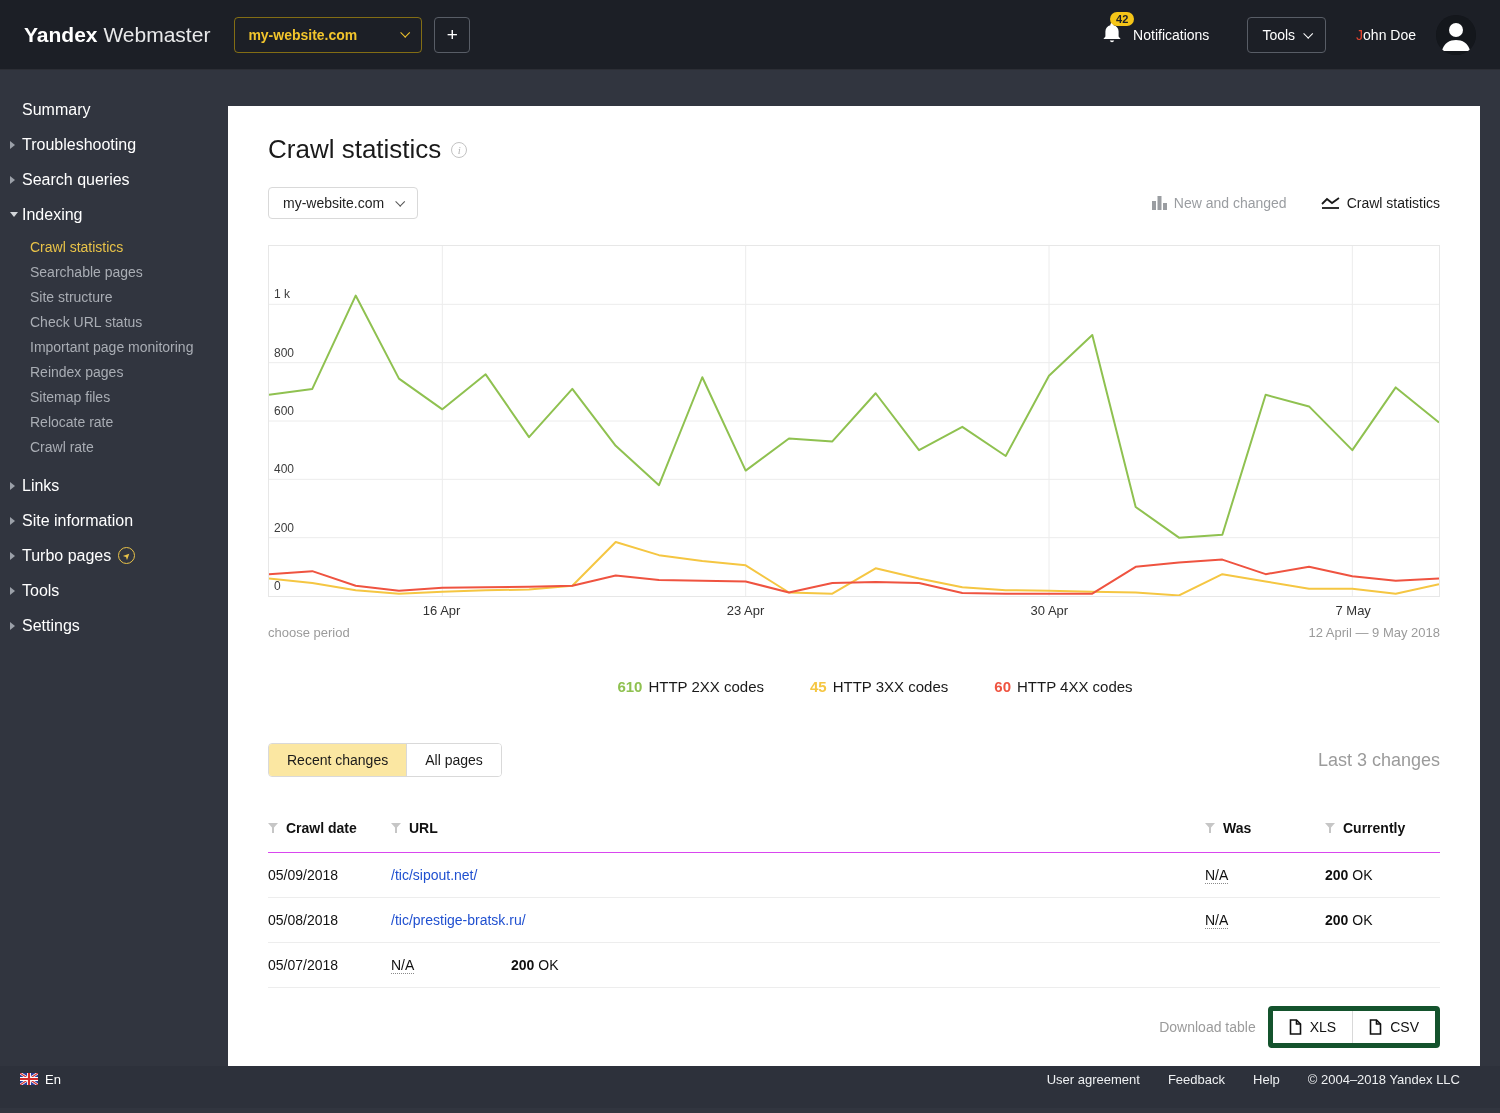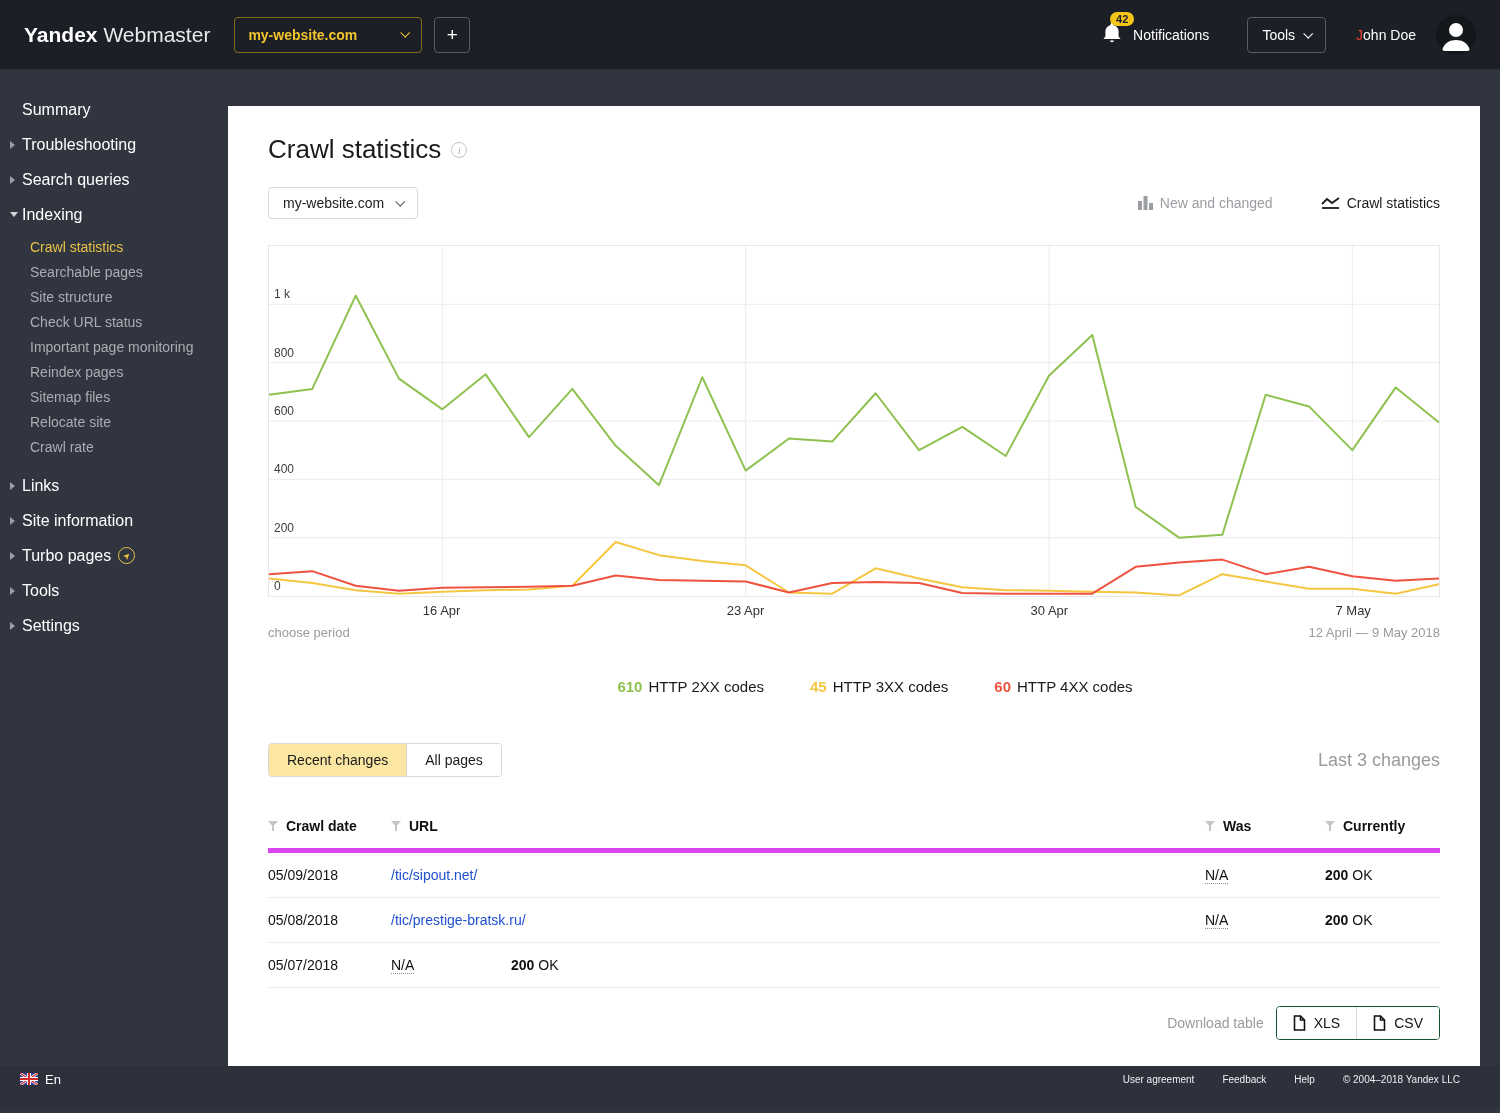--- a/index.html
+++ b/index.html
@@ -43,21 +43,21 @@
   .rocket i { display:inline-block; transform:rotate(-45deg); font-style:normal; }
 
   
   .content { padding:0 40px; }
   .page-head { display:flex; align-items:center; padding-top:28px; }
   .page-title { font-size:26px; color:#1a1a1a; font-weight:400; }
   .info-icon { width:16px; height:16px; border:1px solid #c3c3c3; border-radius:50%; color:#b5b5b5; font-size:11px; display:inline-flex; align-items:center; justify-content:center; margin-left:10px; cursor:pointer; font-style:italic; font-family:"Liberation Serif", serif; }
   .head-row { display:flex; align-items:center; margin-top:22px; }
   .content-select { display:flex; align-items:center; gap:12px; border:1px solid #d9d9d9; border-radius:4px; height:32px; padding:0 14px; font-size:14px; color:#222; cursor:pointer; }
   .content-select .chev { color:#555; margin-top:-2px; }
-  .view-toggles { margin-left:auto; display:flex; align-items:center; gap:48px; }
+  .view-toggles { margin-left:auto; display:flex; align-items:center; gap:34px; }
   .toggle { display:flex; align-items:center; gap:7px; font-size:14px; cursor:pointer; }
   .toggle.inactive { color:#9a9da1; }
   .toggle.active { color:#1a1a1a; }
 
   
   .chart-wrap { margin-top:26px; position:relative; }
   .plot { position:relative; height:352px; border:1px solid #e7e7e7; background:#fff; }
   .plot svg { position:absolute; inset:0; width:100%; height:100%; }
   .y-tick { position:absolute; left:5px; font-size:12px; color:#3c3c3c; margin-bottom:3px; transform:translateY(0); }
   .x-labels { position:relative; height:20px; margin-top:6px; }
@@ -70,43 +70,43 @@
   
   .tabs-row { display:flex; align-items:center; margin-top:48px;text-align:right; }
   .tab-group { display:flex; border-radius:4px; overflow:hidden; border:1px solid #d9d9d9; }
   .tab { height:32px; display:flex; align-items:center; padding:0 18px; font-size:14px; color:#1a1a1a; cursor:pointer; background:#fff; }
   .tab.active { background:#fbe7a2; }
   .tab + .tab { border-left:1px solid #d9d9d9; }
   .last-changes { margin-left:auto; color:#9b9b9b; font-size:18px; }
 
   
   .table { margin-top:26px; }
-  .t-head { display:flex; align-items:center; height:50px; border-bottom:5px solid #d946ef; font-size:14px; font-weight:700; color:#111;justify-content:center; }
+  .t-head { display:flex; align-items:center; height:50px; border-bottom:1px solid #d946ef; font-size:14px; font-weight:700; color:#111;justify-content:center; }
   .t-row { display:flex; align-items:center; height:45px; border-bottom:1px solid #ededed; font-size:14px; color:#111; }
   .t-row:nth-child(odd) { background:#fff; }
   .col-date { width:123px; flex:0 0 123px; }
   .col-url { flex:1; }
   .col-was { width:120px; flex:0 0 120px; }
   .col-cur { width:115px; flex:0 0 115px; }
   .funnel { display:inline-block; margin-right:8px; cursor:pointer; }
   .url-link { color:#2050d0; text-decoration:none; cursor:pointer; }
   .na { border-bottom:1px dotted #8a8a8a; cursor:pointer; }
   .code { font-weight:700; }
 
   
   .download-row { display:flex; align-items:center; justify-content:flex-end; margin-top:18px; gap:12px; }
   .download-label { color:#9b9b9b; font-size:14px; }
-  .dl-group { display:flex; border:1px solid #14532d; border-radius:4px; overflow:hidden; }
+  .dl-group { display:flex; border:5px solid #14532d; border-radius:4px; overflow:hidden; }
   .dl-btn { display:flex; align-items:center; gap:8px; height:32px; padding:0 16px; font-size:14px; color:#111; background:#fff; cursor:pointer; }
   .dl-btn + .dl-btn { border-left:1px solid #d9d9d9; }
 
   
   .footer { height:42px; background:#2d313b; display:flex; align-items:center; padding:0 40px 16px 20px; }
   .lang { display:flex; align-items:center; gap:7px; color:#fff; font-size:13px; cursor:pointer; }
-  .footer-right { margin-left:auto; display:flex; align-items:center; gap:28px; color:#eef0f2; font-size:10px; }
+  .footer-right { margin-left:auto; display:flex; align-items:center; gap:28px; color:#eef0f2; font-size:13px; }
   .footer-right a { color:#eef0f2; text-decoration:none; cursor:pointer; }
 </style>
 </head>
 <body>
 
 <div class="topbar">
   <div class="logo"><b>Yandex</b> <span>Webmaster</span></div>
   <div class="site-select">
     <span class="txt">my-website.com</span>
     <span class="chev"></span>
@@ -164,21 +164,21 @@
         <span>Indexing</span>
       </div>
     <div class="side-children">
       <div class="side-child active" style="color: rgb(233, 195, 72);">Crawl statistics</div>
       <div class="side-child">Searchable pages</div>
       <div class="side-child">Site structure</div>
       <div class="side-child">Check URL status</div>
       <div class="side-child">Important page monitoring</div>
       <div class="side-child">Reindex pages</div>
       <div class="side-child">Sitemap files</div>
-      <div class="side-child">Relocate site</div>
+      <div class="side-child">Relocate rate</div>
       <div class="side-child">Crawl rate</div>
     </div>
     <div class="side-item">
         <span class="arr">
           <i class="tri-right"></i>
         </span>
         <span>Links</span>
       </div>
     <div class="side-item">
         <span class="arr">

